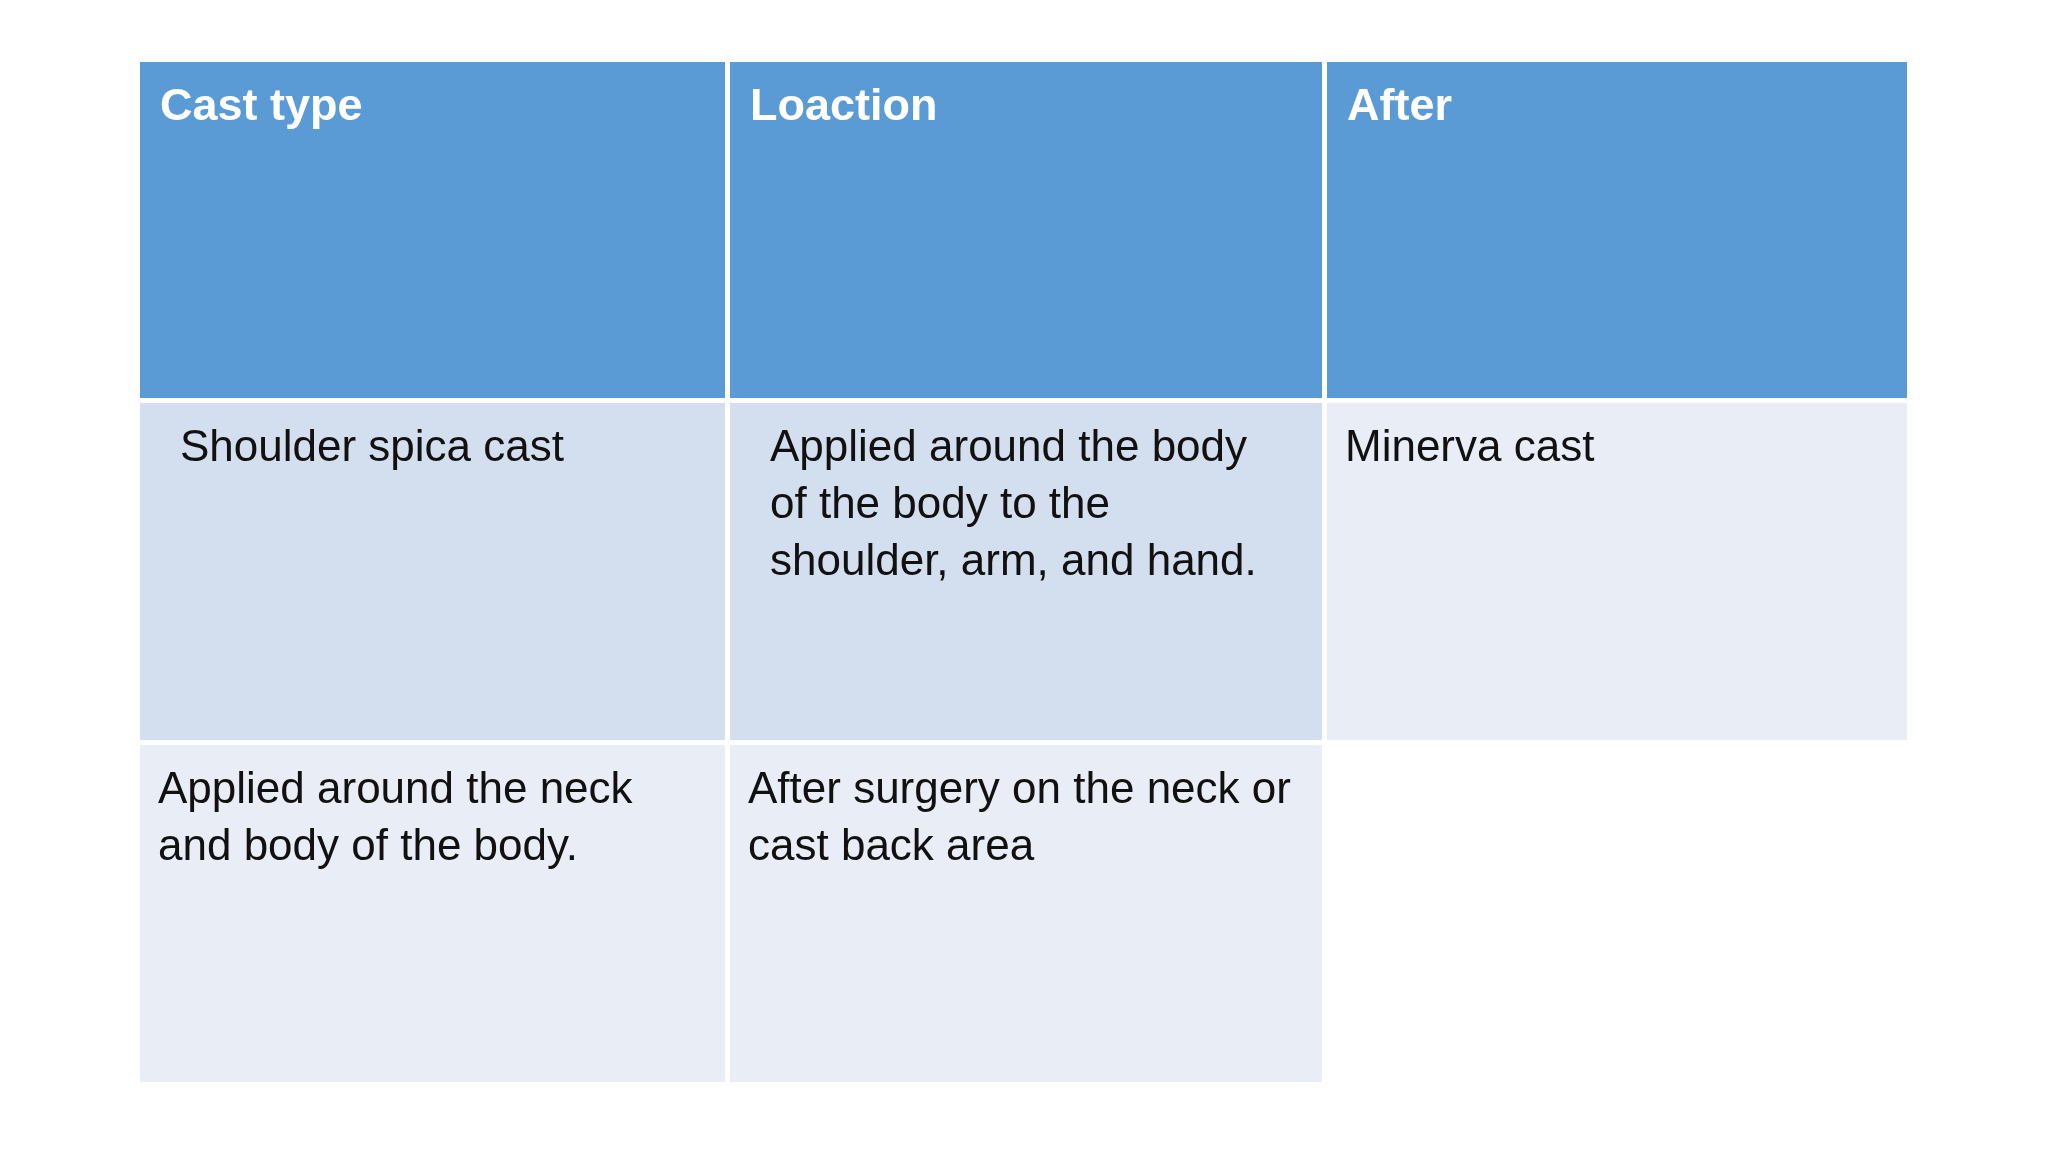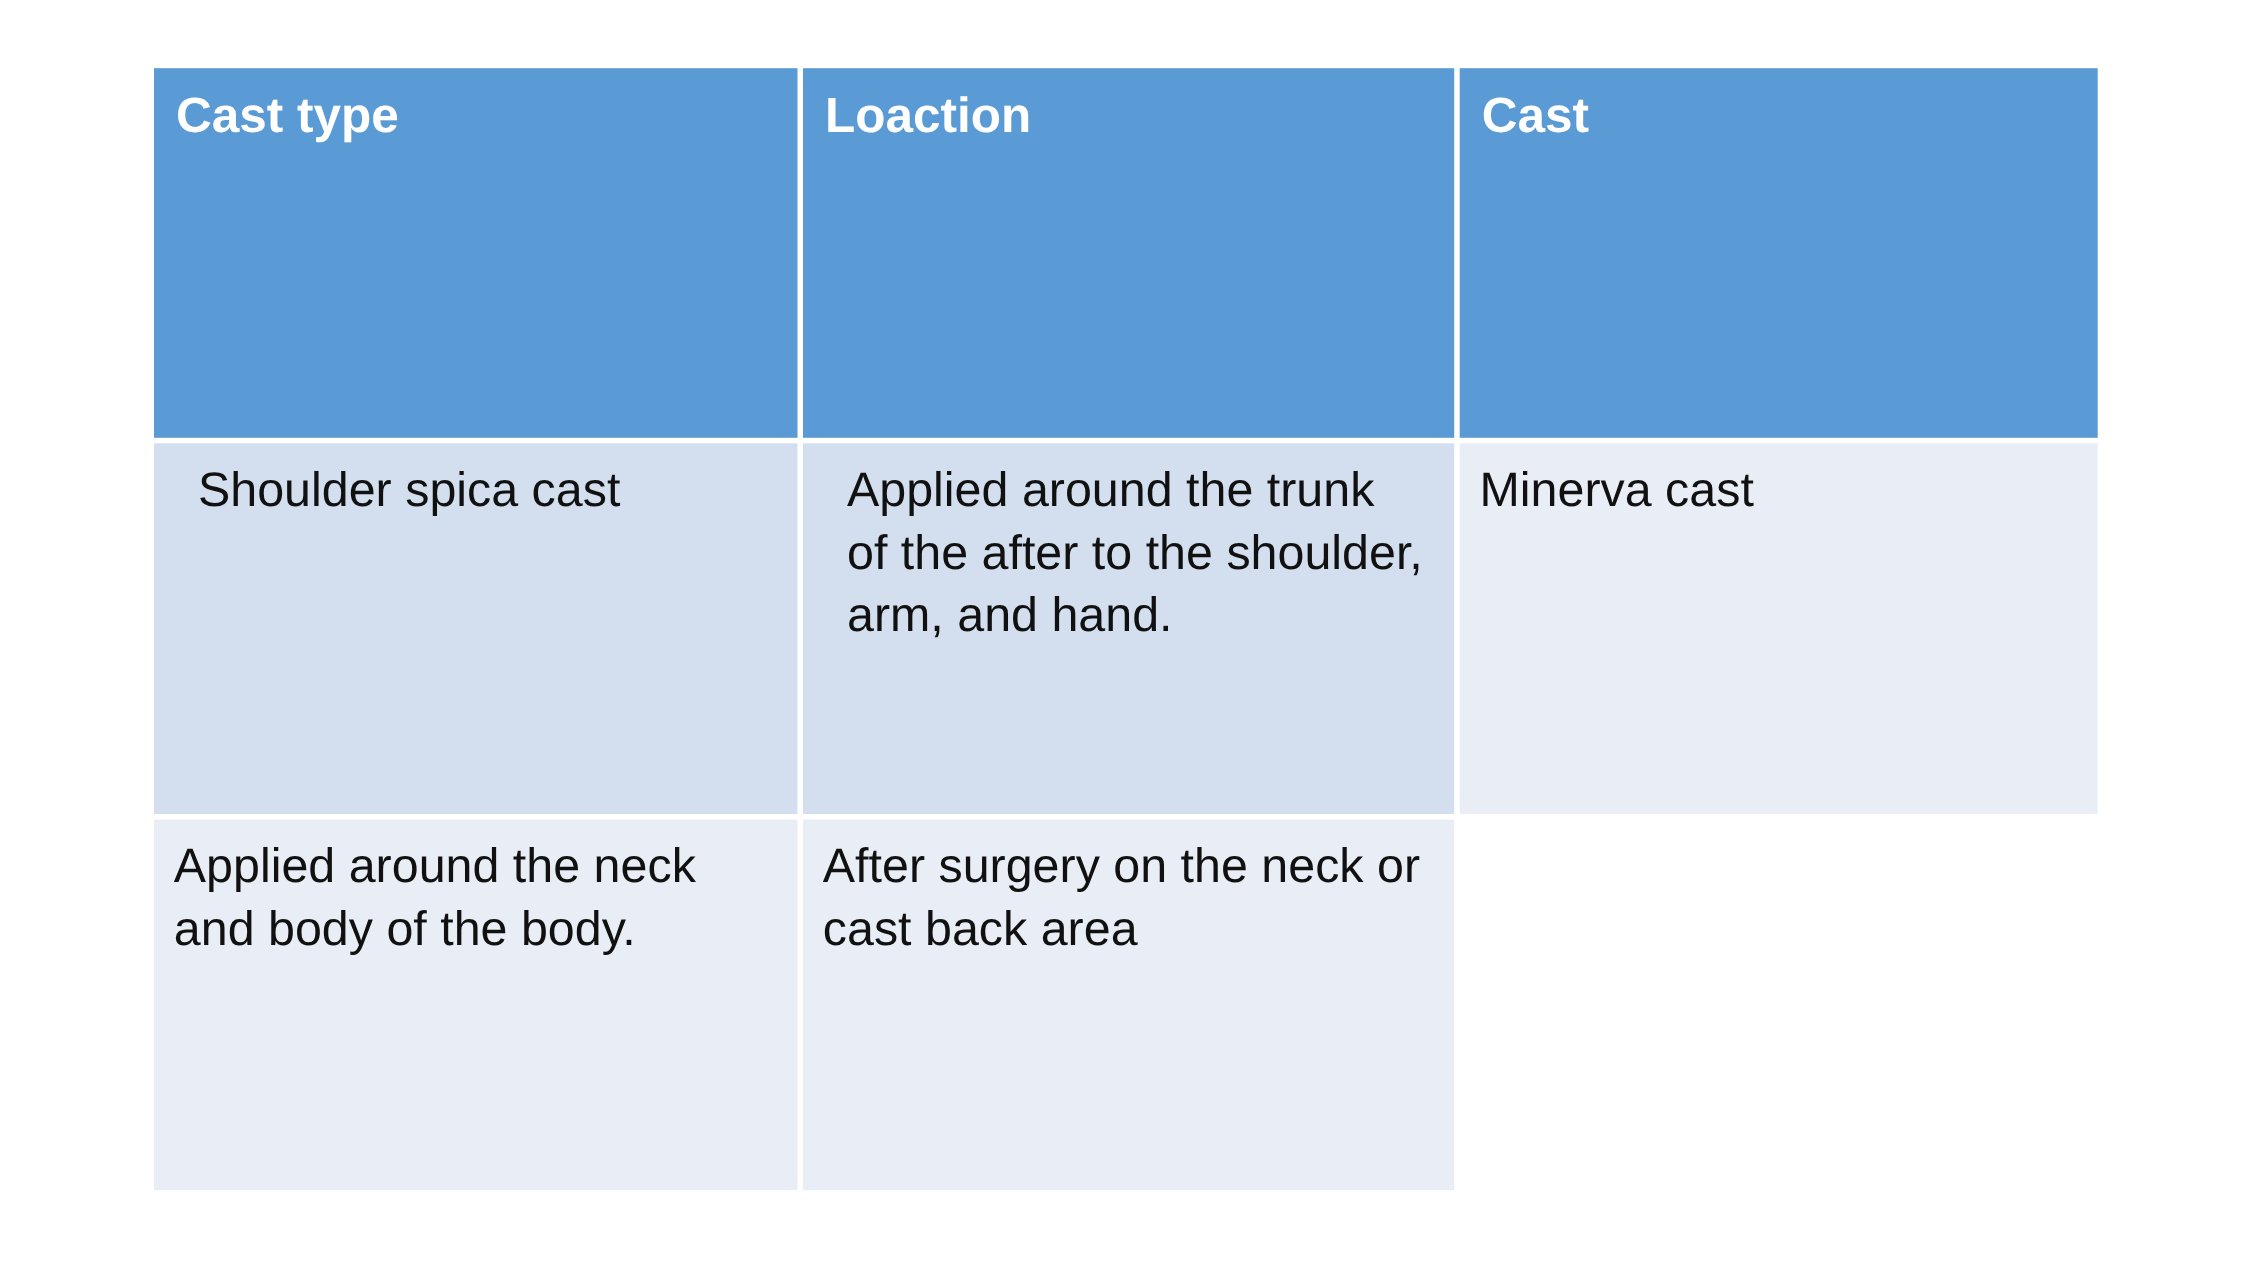--- a/index.html
+++ b/index.html
@@ -53,23 +53,23 @@
   .cell.even { background: var(--row-even-bg); }
 </style>
 </head>
 <body>
 
 <div class="slide">
   <div class="casts-table" role="table">
 
     <div class="cell th" role="columnheader">Cast type</div>
     <div class="cell th" role="columnheader">Loaction</div>
-    <div class="cell th" role="columnheader">Cast</div>
+    <div class="cell th" role="columnheader">After</div>
 
     <div class="cell odd" role="cell">Shoulder spica cast</div>
-    <div class="cell odd" role="cell">Applied around the trunk of the after to the shoulder, arm, and hand.</div>
+    <div class="cell odd" role="cell">Applied around the body of the body to the shoulder, arm, and hand.</div>
 
     <div class="cell even" role="cell">Minerva cast</div>
     <div class="cell even" role="cell">Applied around the neck and body of the body.</div>
     <div class="cell even" role="cell">After surgery on the neck or cast back area</div>
 
   </div>
 </div>
 
 </body></html>

